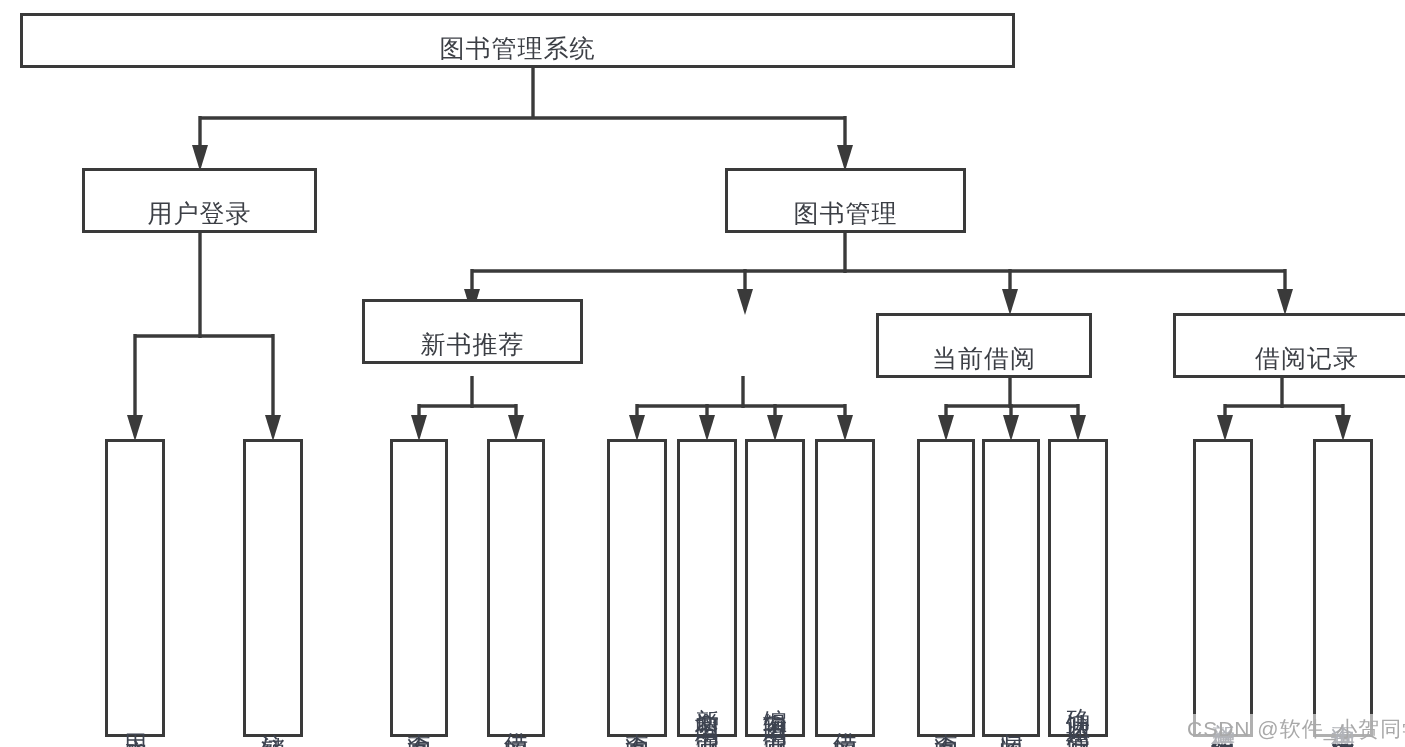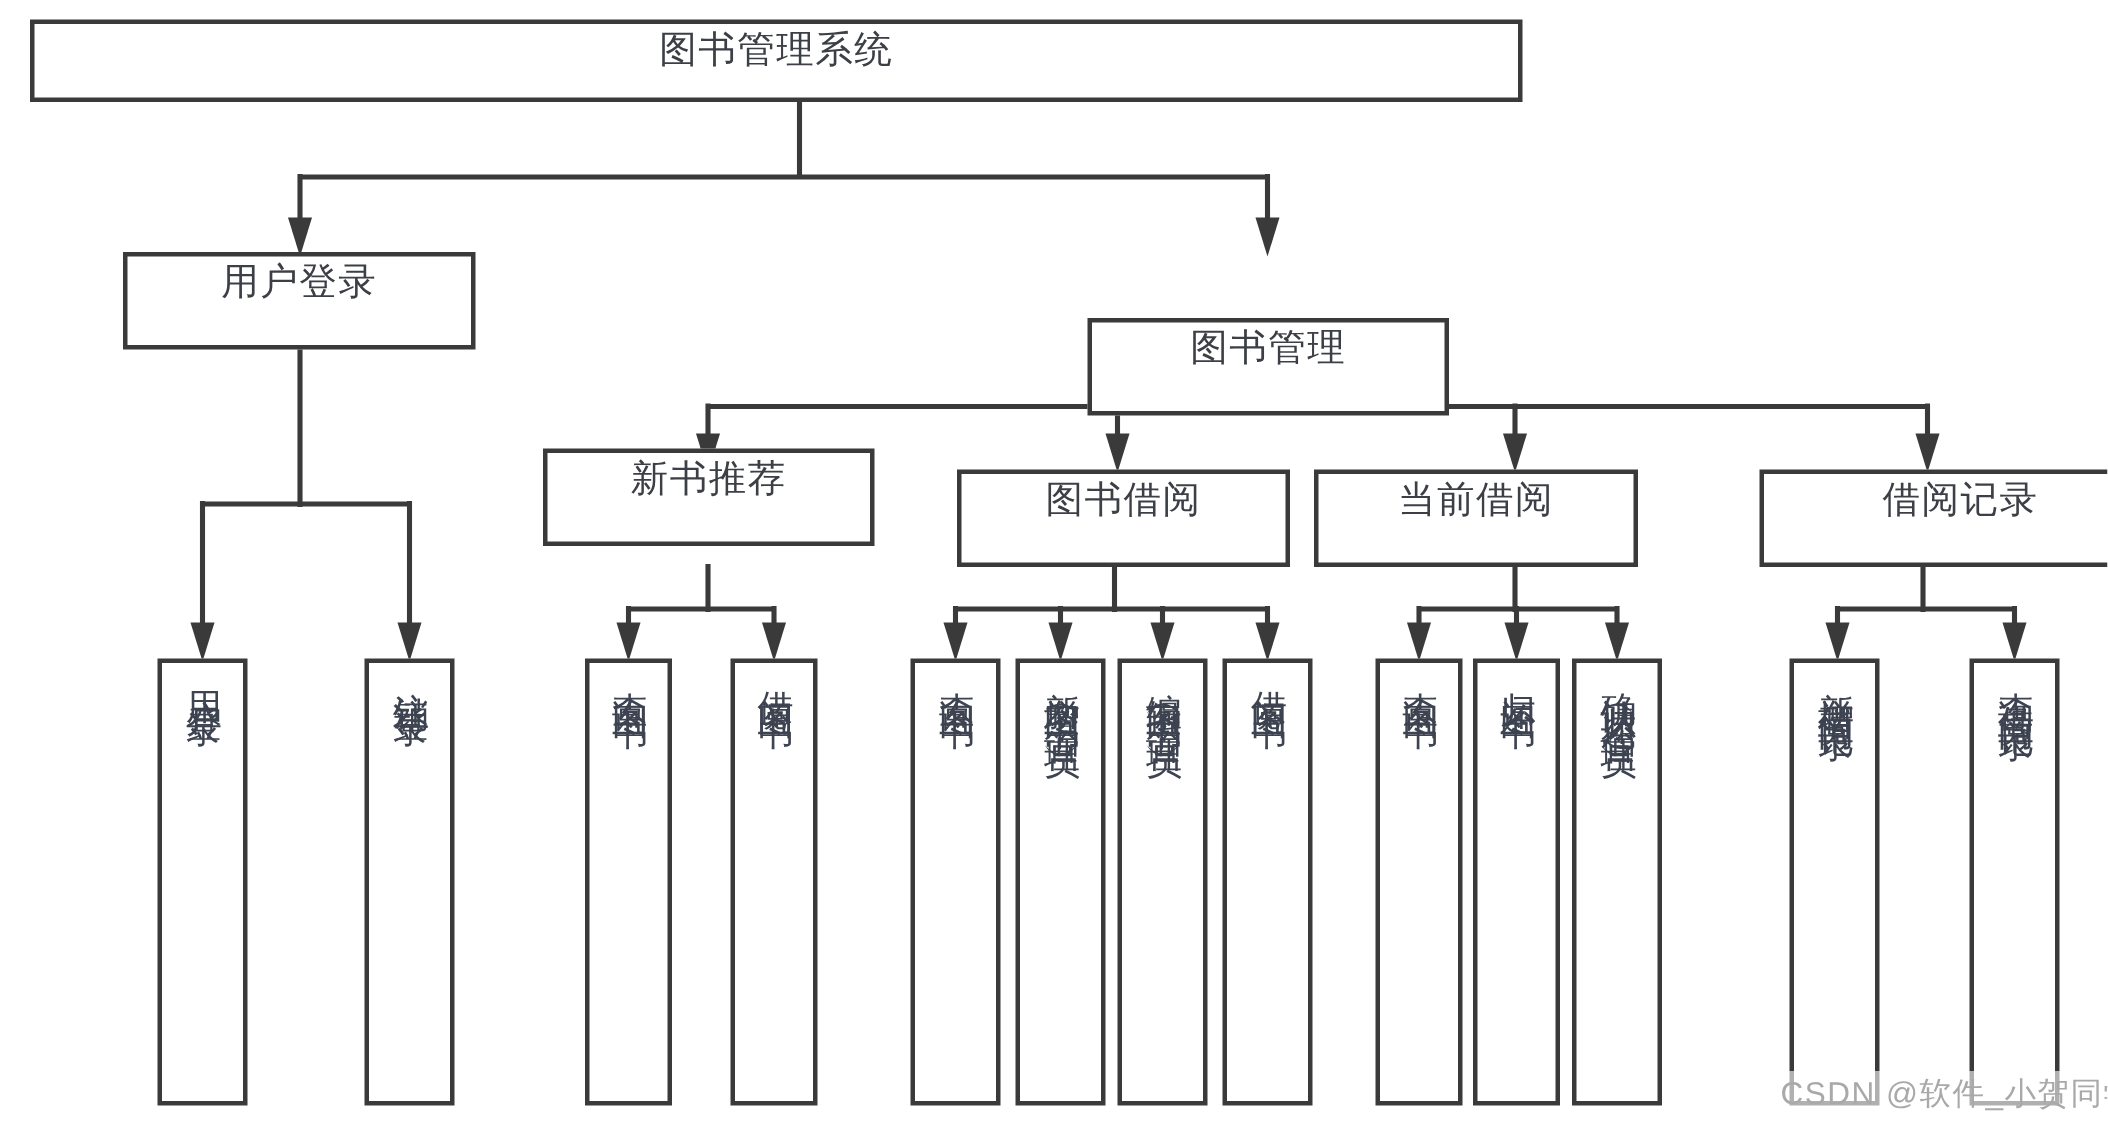--- a/index.html
+++ b/index.html
@@ -16,21 +16,21 @@
     left: 0; top: 0;
     width: 1405px; height: 747px;
     z-index: 1;
   }
   .node {
     position: absolute;
     box-sizing: border-box;
     border: 3px solid #3a3a3a;
     background: #ffffff;
     display: flex;
-    align-items: flex-start;
+    align-items: flex-end;
     justify-content: center;
     z-index: 2;
   }
   .node .lbl {
     color: #3c3f45;
     font-size: 25px;
     letter-spacing: 1px;
     white-space: nowrap;
   }
   .leaf { top: 439px; height: 298px; }
@@ -130,30 +130,27 @@
     </g>
   </svg>
 
   <div class="node" style="left:20px; top:13px; width:995px; height:55px;">
     <span class="lbl">图书管理系统</span>
   </div>
 
   <div class="node" style="left:82px; top:168px; width:235px; height:65px;">
     <span class="lbl">用户登录</span>
   </div>
-  <div class="node" style="left:725px; top:168px; width:241px; height:65px;margin-top:44px;">
+  <div class="node" style="left:725px; top:168px; width:241px; height:65px;">
     <span class="lbl">图书管理</span>
   </div>
 
   <div class="node" style="left:362px; top:299px; width:221px; height:65px;">
     <span class="lbl">新书推荐</span>
   </div>
-  <div class="node" style="left:638px; top:313px; width:222px; height:65px;">
-    <span class="lbl">图书借阅</span>
-  </div>
   <div class="node" style="left:876px; top:313px; width:216px; height:65px;">
     <span class="lbl">当前借阅</span>
   </div>
   <div class="node" style="left:1173px; top:313px; width:268px; height:65px;">
     <span class="lbl">借阅记录</span>
   </div>
 
   <div class="node leaf" style="left:105px; width:60px;">
     <span class="lbl">用户登录</span>
   </div>

